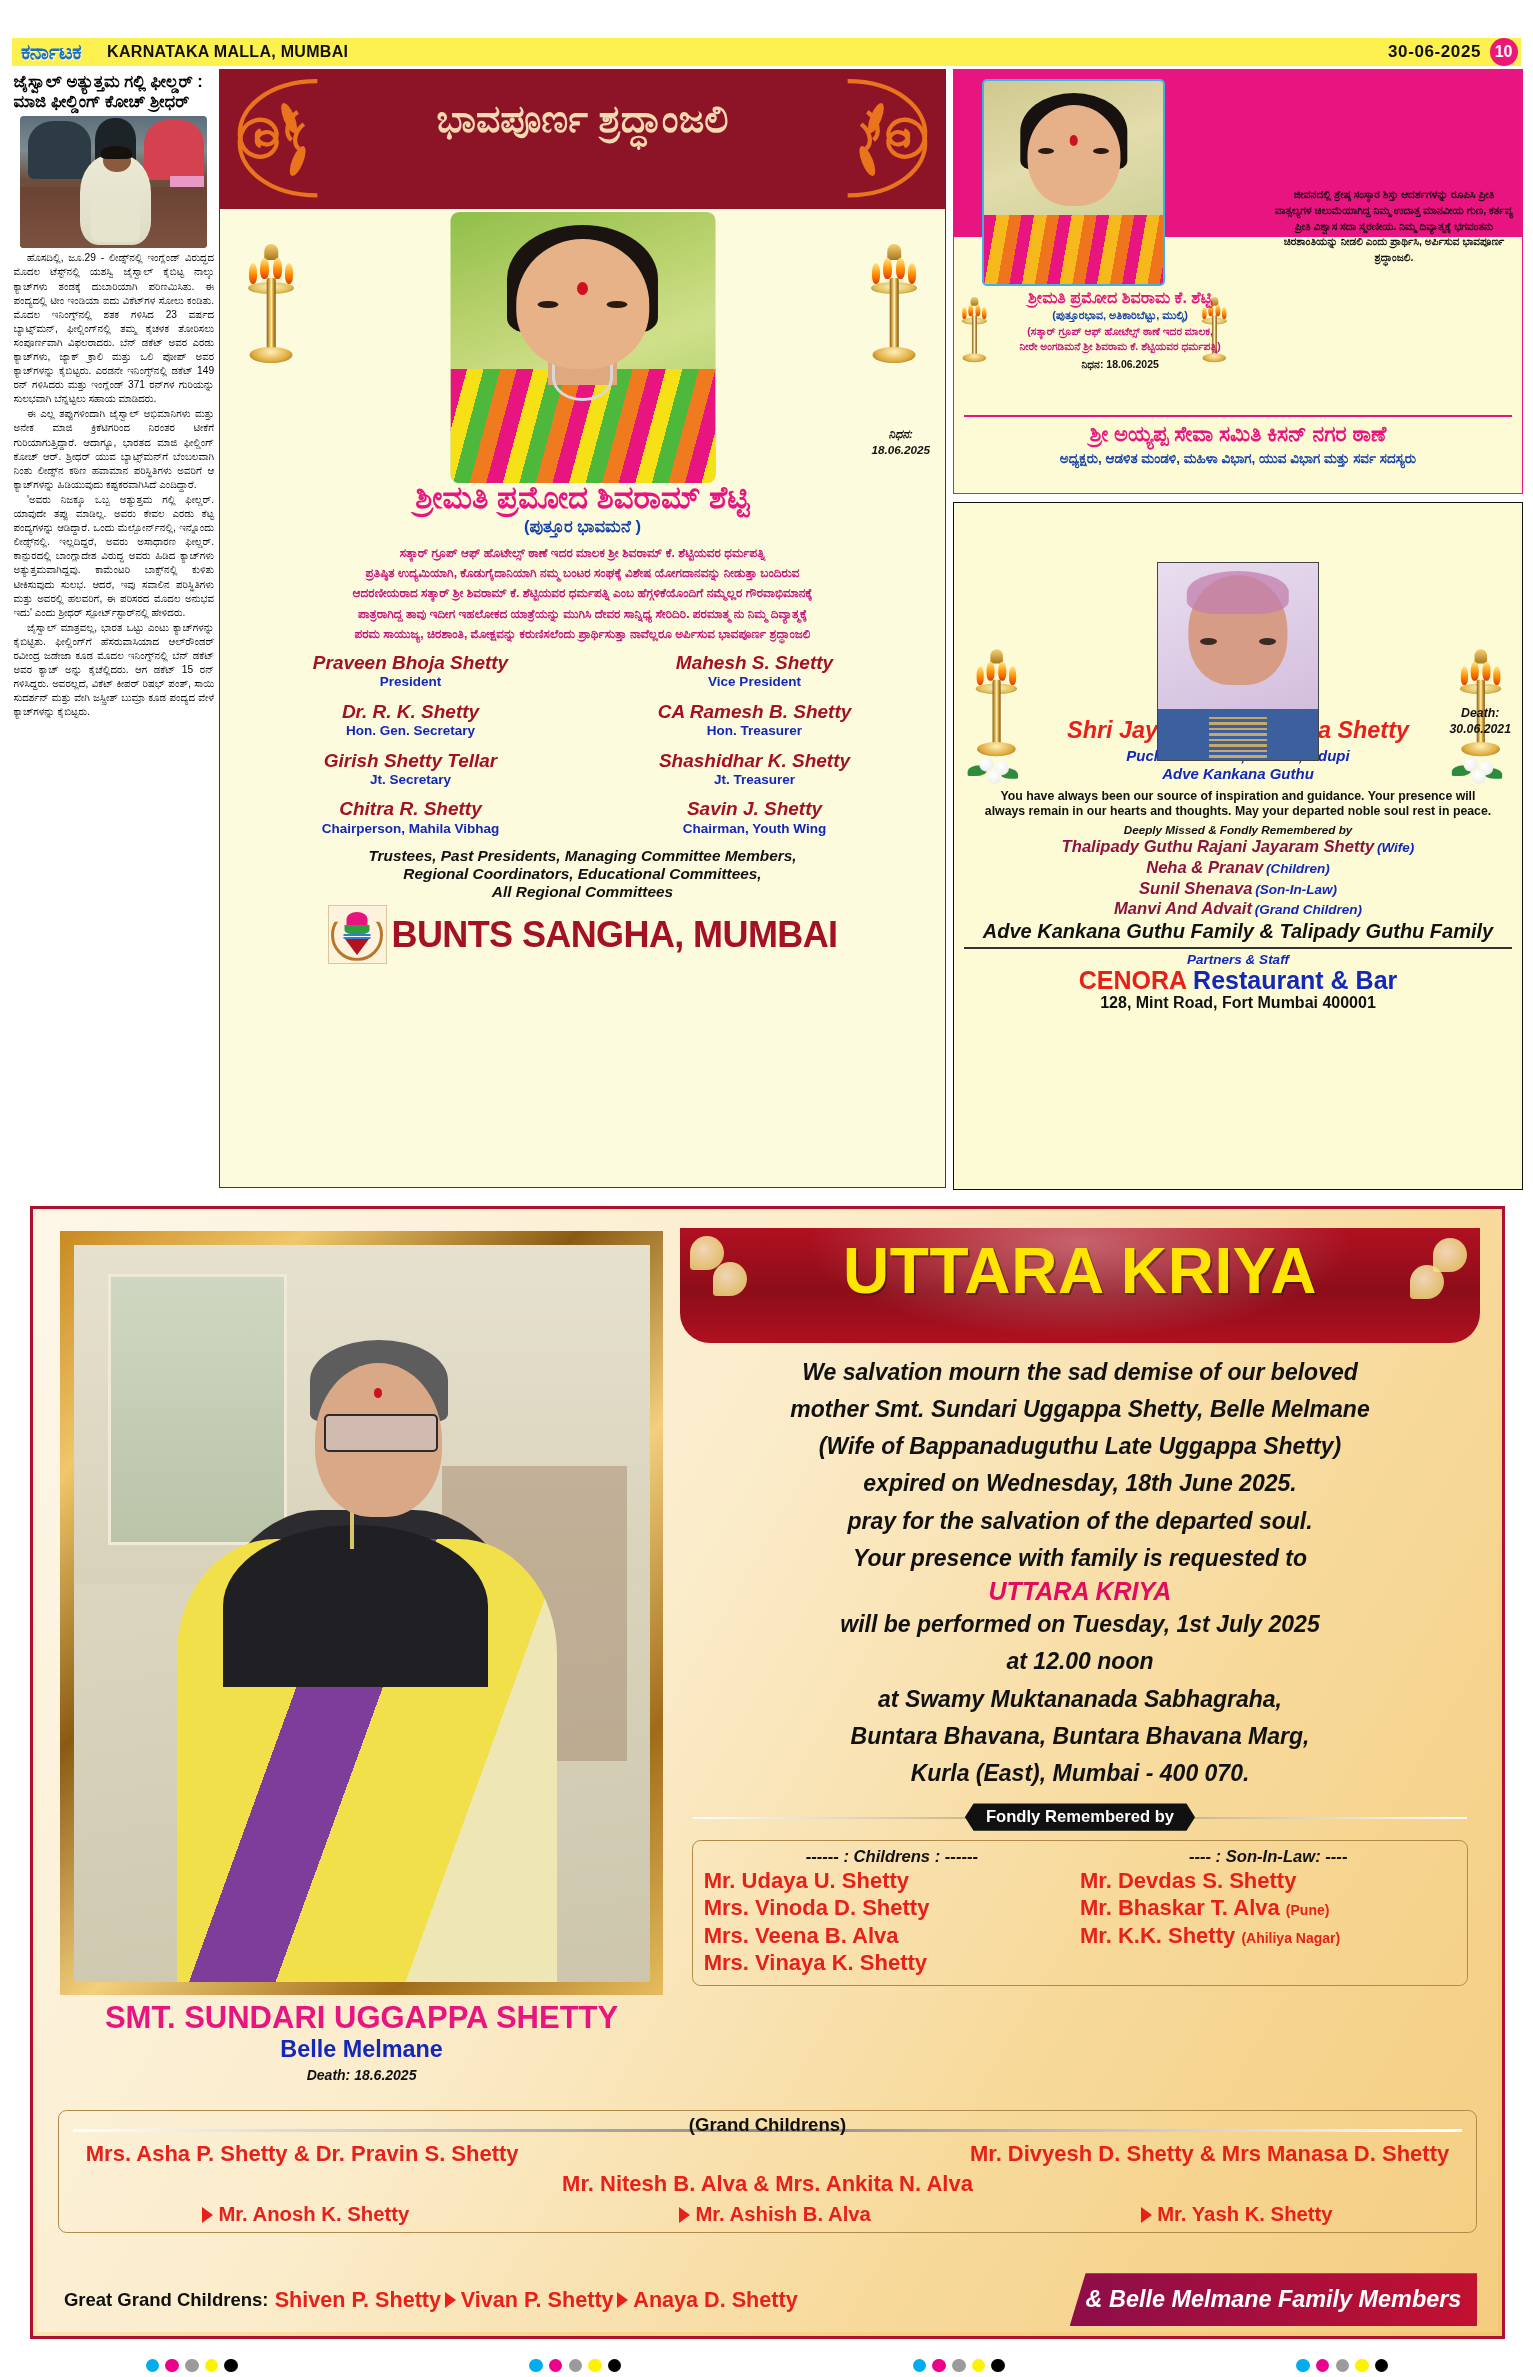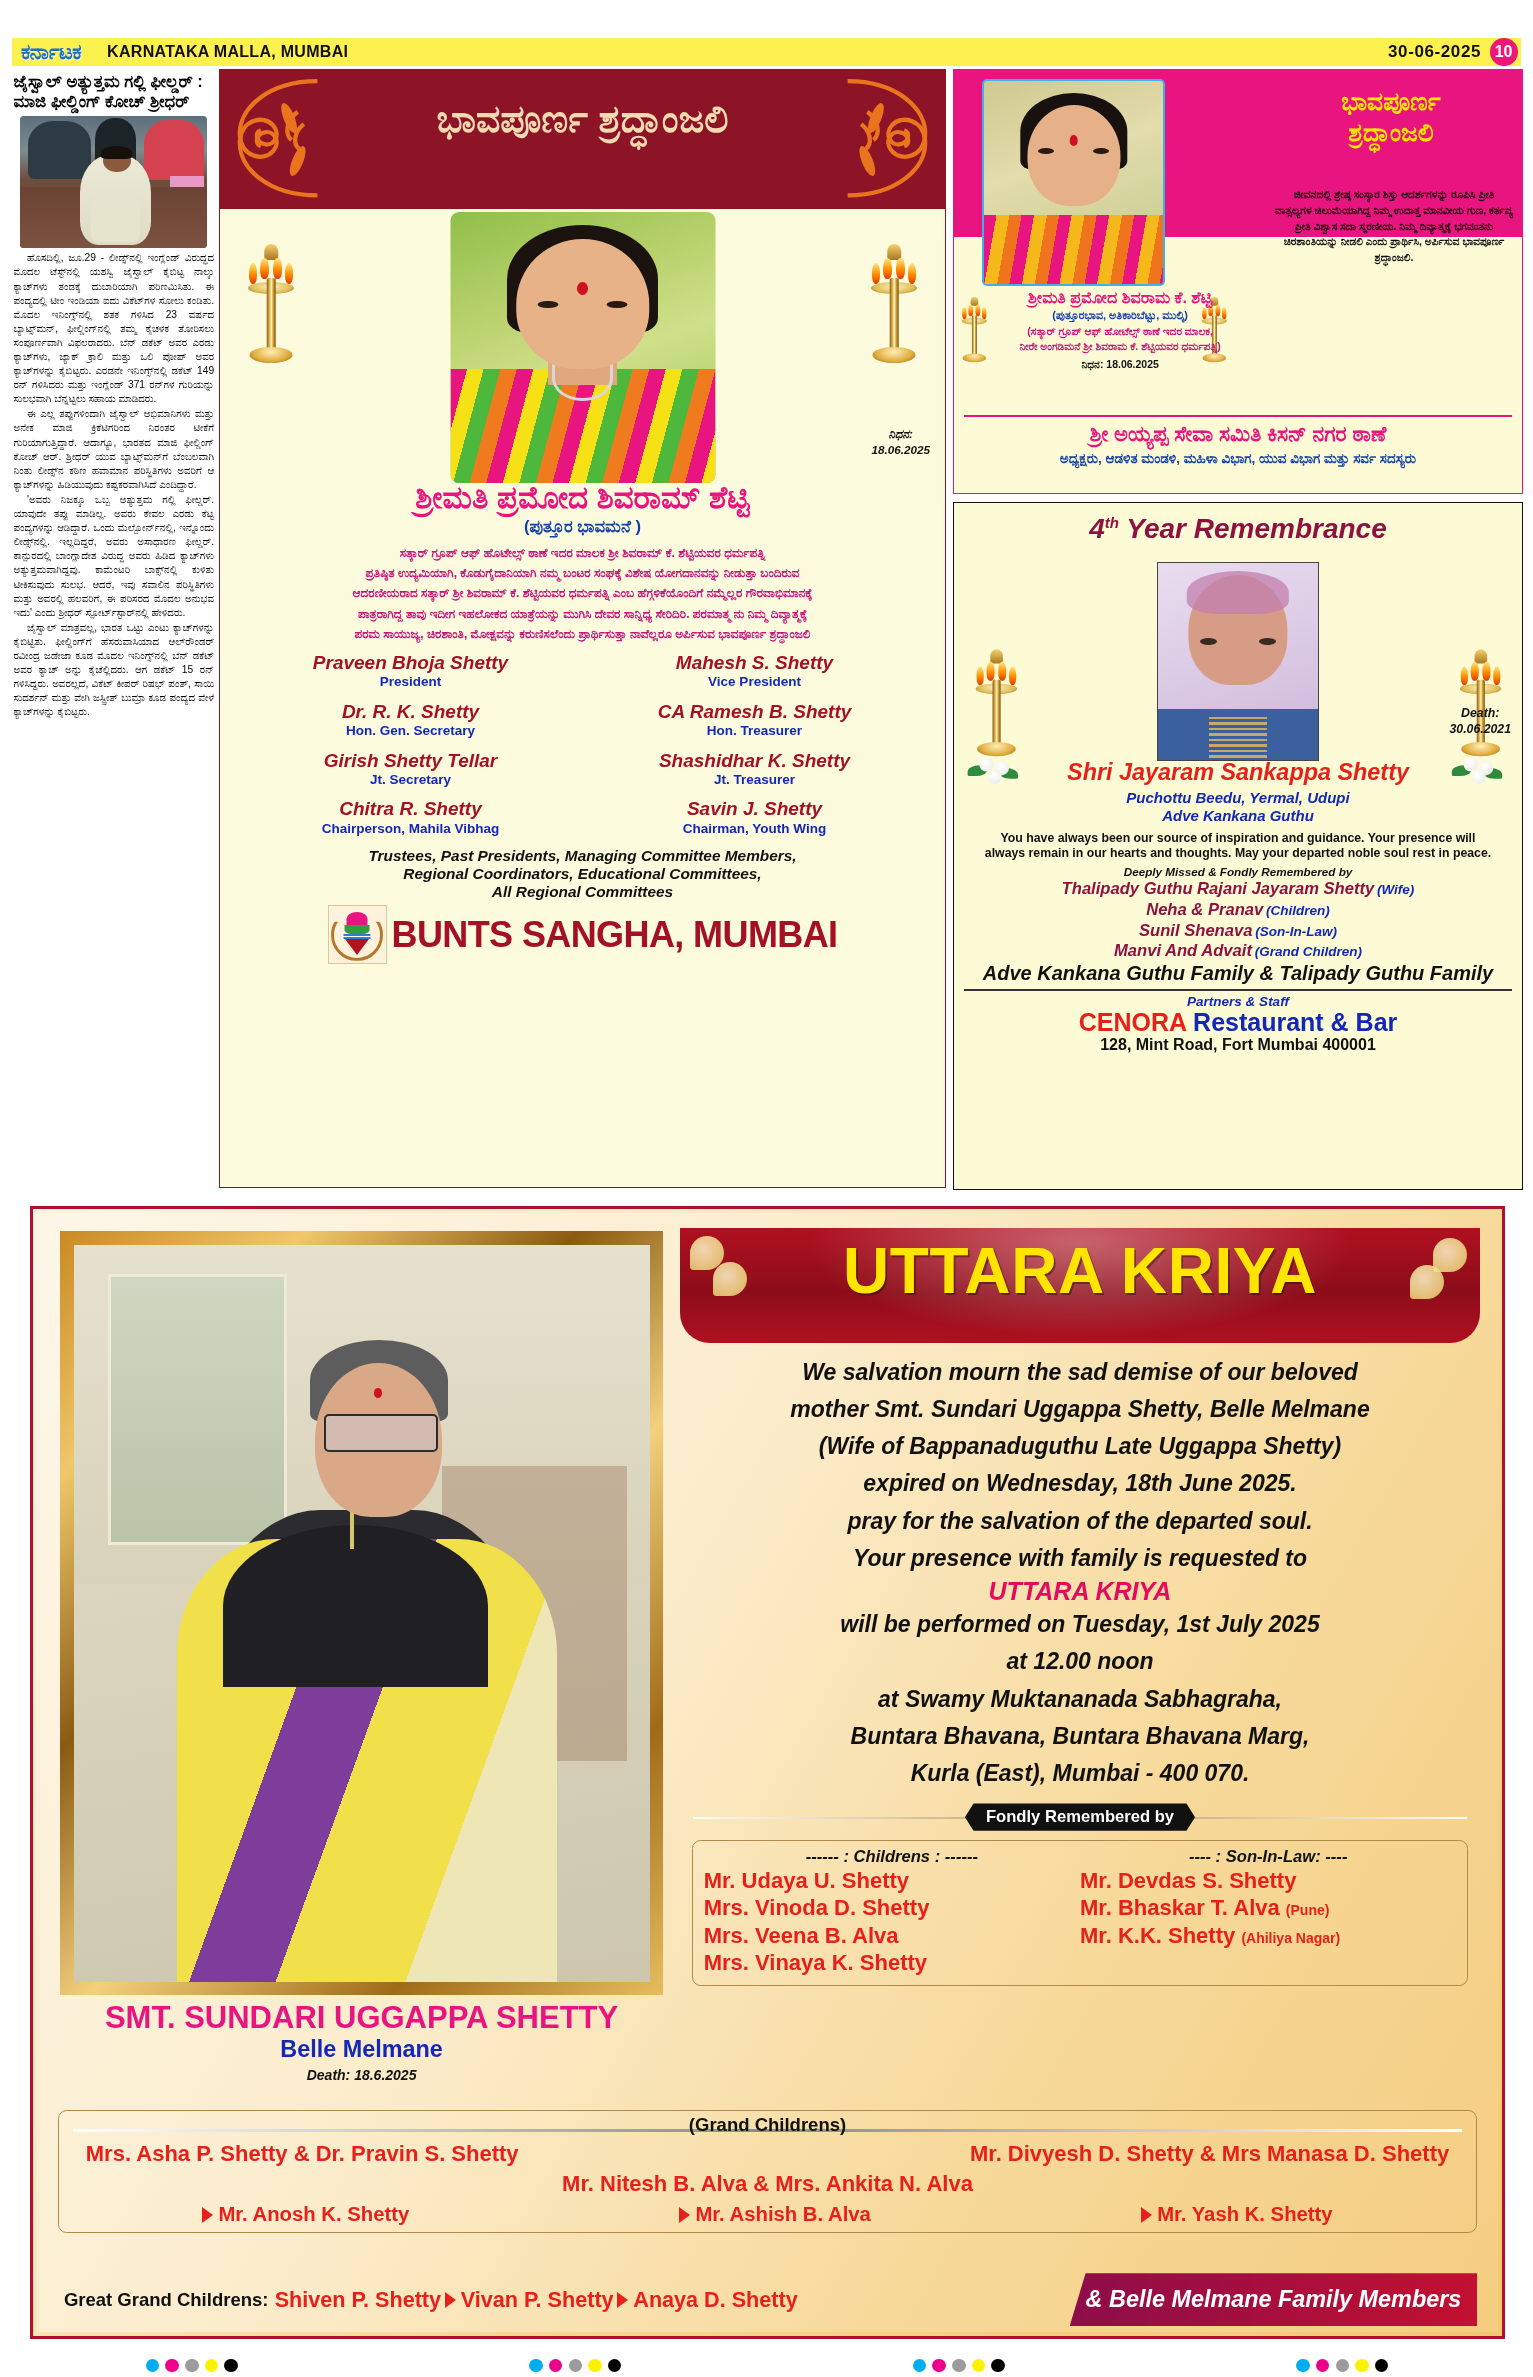--- a/index.html
+++ b/index.html
@@ -373,24 +373,20 @@
           <div class="leaf"></div>
         <div class="water"></div>
           <div class="tick"></div>
       </div>
       <div class="bunts-org">BUNTS SANGHA, MUMBAI</div>
     </div>
   </div>
 
   <div class="pinkpanel">
     <div class="topband"></div>
-    <div class="pp-title">
-      <div>ಭಾವಪೂರ್ಣ</div>
-      <div>ಶ್ರದ್ಧಾಂಜಲಿ</div>
-    </div>
     <div class="pp-photo">
       <div class="sari"></div>
         <div class="hair"></div>
         <div class="face"></div>
       <div class="bindi"></div>
         <div class="eyeL"></div>
         <div class="eyeR"></div>
     </div>
     <div class="pp-right-text">ಜೀವನದಲ್ಲಿ ಶ್ರೇಷ್ಠ ಸಂಸ್ಕಾರ ಶಿಸ್ತು ಆದರ್ಶಗಳನ್ನು ರೂಪಿಸಿ ಪ್ರೀತಿ ವಾತ್ಸಲ್ಯಗಳ ಚಿಲುಮೆಯಾಗಿದ್ದ ನಿಮ್ಮ ಉದಾತ್ತ ಮಾನವೀಯ ಗುಣ, ಕರ್ತವ್ಯ ಪ್ರೀತಿ ವಿಶ್ವಾಸ ಸದಾ ಸ್ಮರಣೀಯ. ನಿಮ್ಮ ದಿವ್ಯಾತ್ಮಕ್ಕೆ ಭಗವಂತನು ಚಿರಶಾಂತಿಯನ್ನು ನೀಡಲಿ ಎಂದು ಪ್ರಾರ್ಥಿಸಿ, ಅರ್ಪಿಸುವ ಭಾವಪೂರ್ಣ ಶ್ರದ್ಧಾಂಜಲಿ.</div>
 
@@ -425,21 +421,20 @@
       <div class="pp-paren2">(ಸತ್ಕಾರ್ ಗ್ರೂಪ್ ಆಫ್ ಹೋಟೆಲ್ಸ್ ಠಾಣೆ ಇದರ ಮಾಲಕ,</div>
       <div class="pp-paren2">ನೀರೇ ಅಂಗಡಿಮನೆ ಶ್ರೀ ಶಿವರಾಮ ಕೆ. ಶೆಟ್ಟಿಯವರ ಧರ್ಮಪತ್ನಿ)</div>
       <div class="pp-death">ನಿಧನ:  18.06.2025</div>
     </div>
     <div class="pp-divider"></div>
     <div class="pp-org">ಶ್ರೀ ಅಯ್ಯಪ್ಪ ಸೇವಾ ಸಮಿತಿ ಕಿಸನ್ ನಗರ ಠಾಣೆ</div>
     <div class="pp-org-sub">ಅಧ್ಯಕ್ಷರು, ಆಡಳಿತ ಮಂಡಳಿ,  ಮಹಿಳಾ ವಿಭಾಗ, ಯುವ ವಿಭಾಗ ಮತ್ತು ಸರ್ವ ಸದಸ್ಯರು</div>
   </div>
 
   <div class="rem">
-    <div class="rem-title"><span>4</span><sup>th</sup><span> Year Remembrance</span></div>
 
     <div class="rem-photo">
       <div class="shirt"></div>
         <div class="stripe"></div>
       <div class="head"></div>
         <div class="shade"></div>
       <div class="eyeL"></div>
         <div class="eyeR"></div>
     </div>
 

